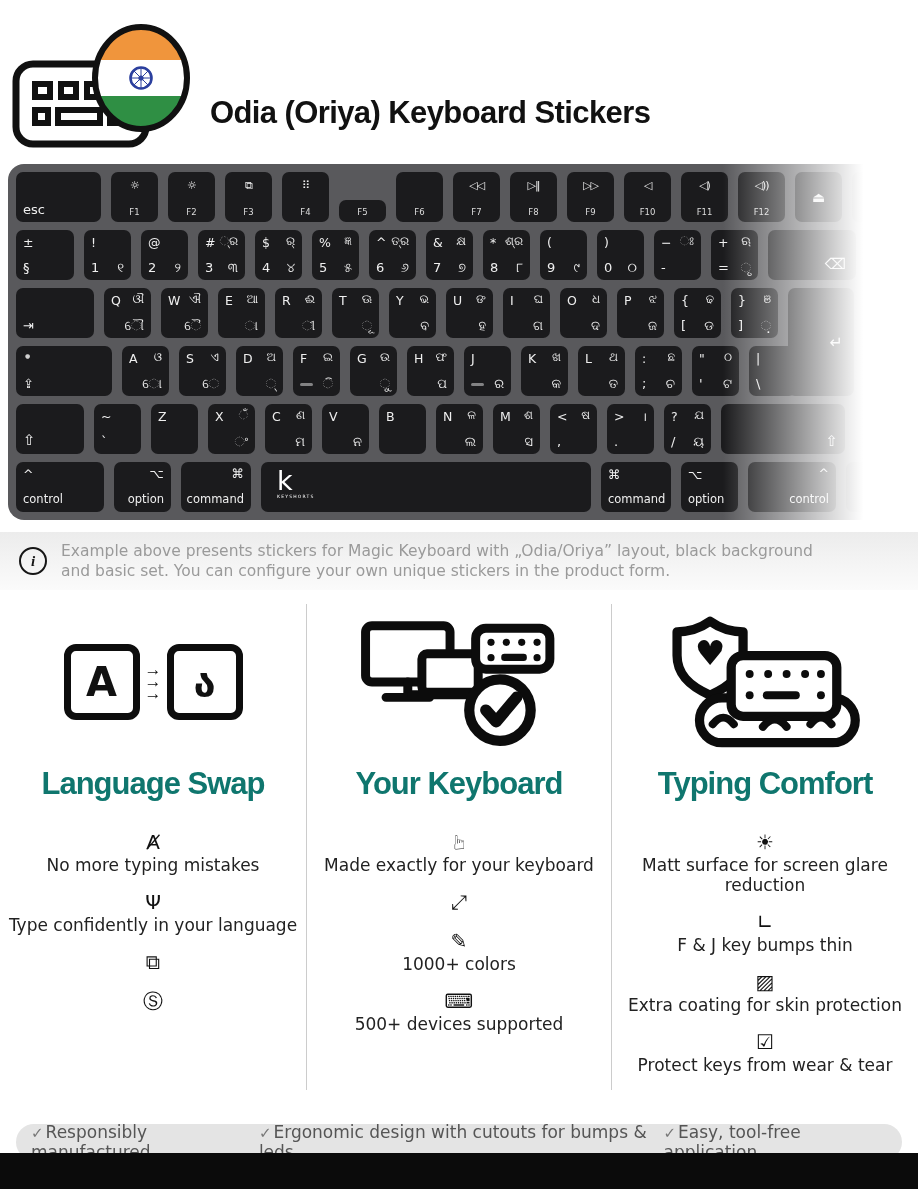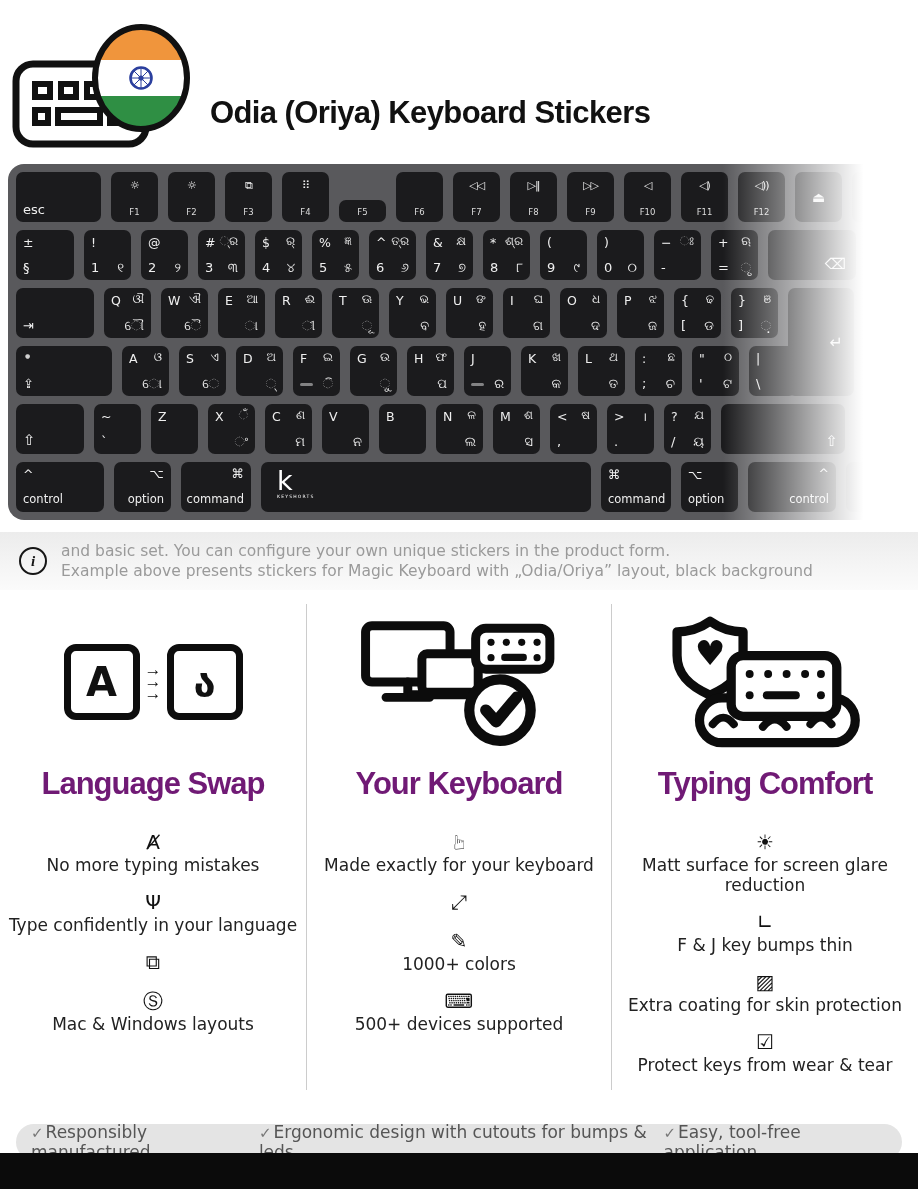--- a/index.html
+++ b/index.html
@@ -50,21 +50,21 @@
   .info-icon{width:24px;height:24px;border:2.5px solid #161616;border-radius:50%;flex:0 0 auto;
              display:flex;align-items:center;justify-content:center;
              font:italic bold 15px "Liberation Serif",serif;color:#161616}
   .info-text{color:#9a9a9a;font-size:15.5px;line-height:1.32;font-family:"DejaVu Sans",sans-serif}
 
   
   .features{display:flex;margin-top:14px}
   .col{width:306px;box-sizing:border-box;text-align:center;padding-top:4px}
   .col.mid{border-left:1px solid #ccc;border-right:1px solid #ccc}
   .col-icon{height:148px;display:flex;align-items:center;justify-content:center}
-  .col-h{font-size:31px;font-weight:bold;letter-spacing:-1px;margin:10px 0 28px;color:#701a75}
+  .col-h{font-size:31px;font-weight:bold;letter-spacing:-1px;margin:10px 0 28px;color:#0f766e}
   .feat{margin-bottom:15px}
   .feat-icon{font-size:20px;height:24px;line-height:24px;color:#111;font-family:"DejaVu Sans",sans-serif}
   .feat-icon.thumb{transform:rotate(-90deg);display:inline-block}
   .feat-text{font-size:17px;color:#222;margin-top:1px;font-family:"DejaVu Sans",sans-serif}
 
   .ls-icon{display:flex;align-items:center}
   .ls-box{width:62px;height:62px;border:7px solid #0d0d0d;border-radius:12px;
           font-size:40px;font-weight:bold;display:flex;align-items:center;justify-content:center;
           font-family:"DejaVu Sans",sans-serif}
   .ls-arrows{margin:0 5px;font-weight:bold}
@@ -491,22 +491,22 @@
         </div>
     </div>
     <div class="kb-fade"></div>
   </div>
 
   <div class="info">
     <div class="info-icon">
         <span>i</span>
       </div>
     <div class="info-text">
+      <div>Example above presents stickers for Magic Keyboard with „Odia/Oriya” layout, black background</div>
       <div>and basic set. You can configure your own unique stickers in the product form.</div>
-      <div>Example above presents stickers for Magic Keyboard with „Odia/Oriya” layout, black background</div>
     </div>
   </div>
 
   <div class="features">
 
     <div class="col">
       <div class="col-icon">
         <div class="ls-icon">
           <div class="ls-box">A</div>
           <div class="ls-arrows">
@@ -525,21 +525,20 @@
           </div>
           <div class="feat">
             <div class="feat-icon">Ψ</div>
             <div class="feat-text">Type confidently in your language</div>
           </div>
           <div class="feat">
             <div class="feat-icon">⧉</div>
           </div>
           <div class="feat">
             <div class="feat-icon">Ⓢ</div>
-            <div class="feat-text">Mac &amp; Windows layouts</div>
           </div>
         </div>
     </div>
 
     <div class="col mid">
       <div class="col-icon">
         <svg width="220" height="128" viewBox="0 0 170 100">
           <g fill="#fff" stroke="#0c0c0c" stroke-width="7" stroke-linecap="round" stroke-linejoin="round">
             <rect x="12" y="6" width="66" height="44" rx="5"></rect>
             <path d="M45 50 v10 M28 62 h34" fill="none"></path>

